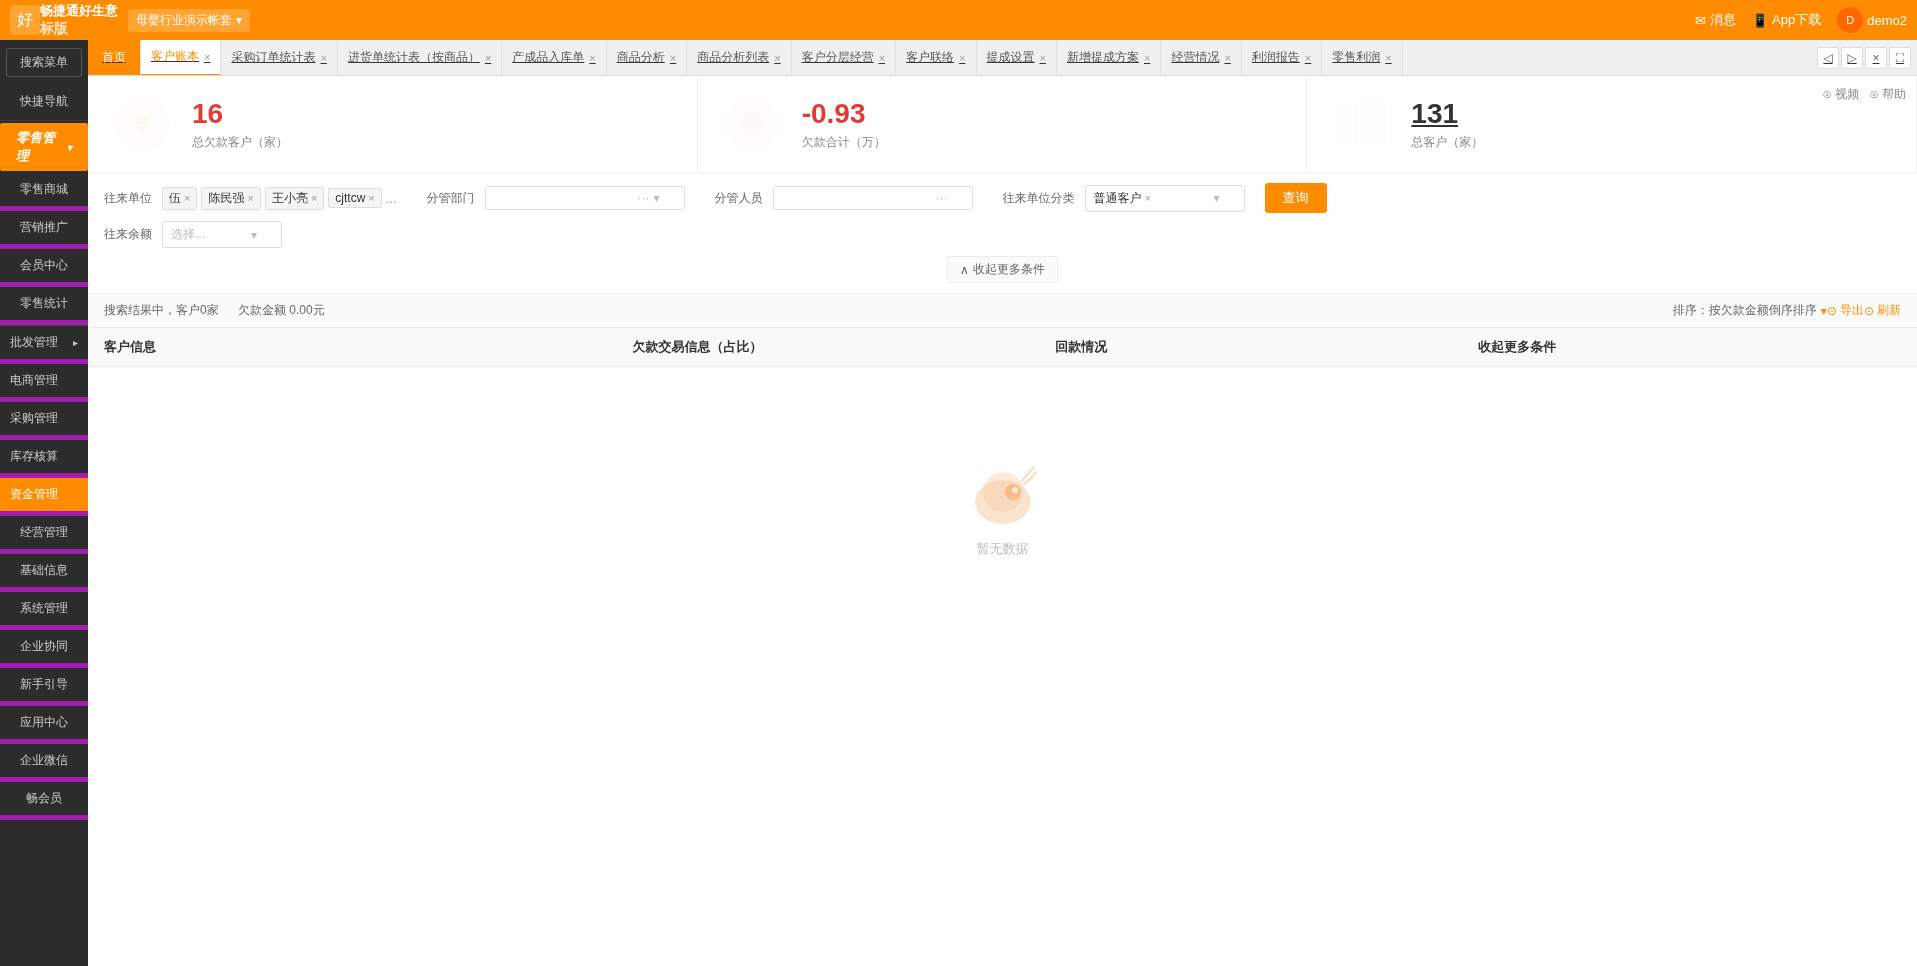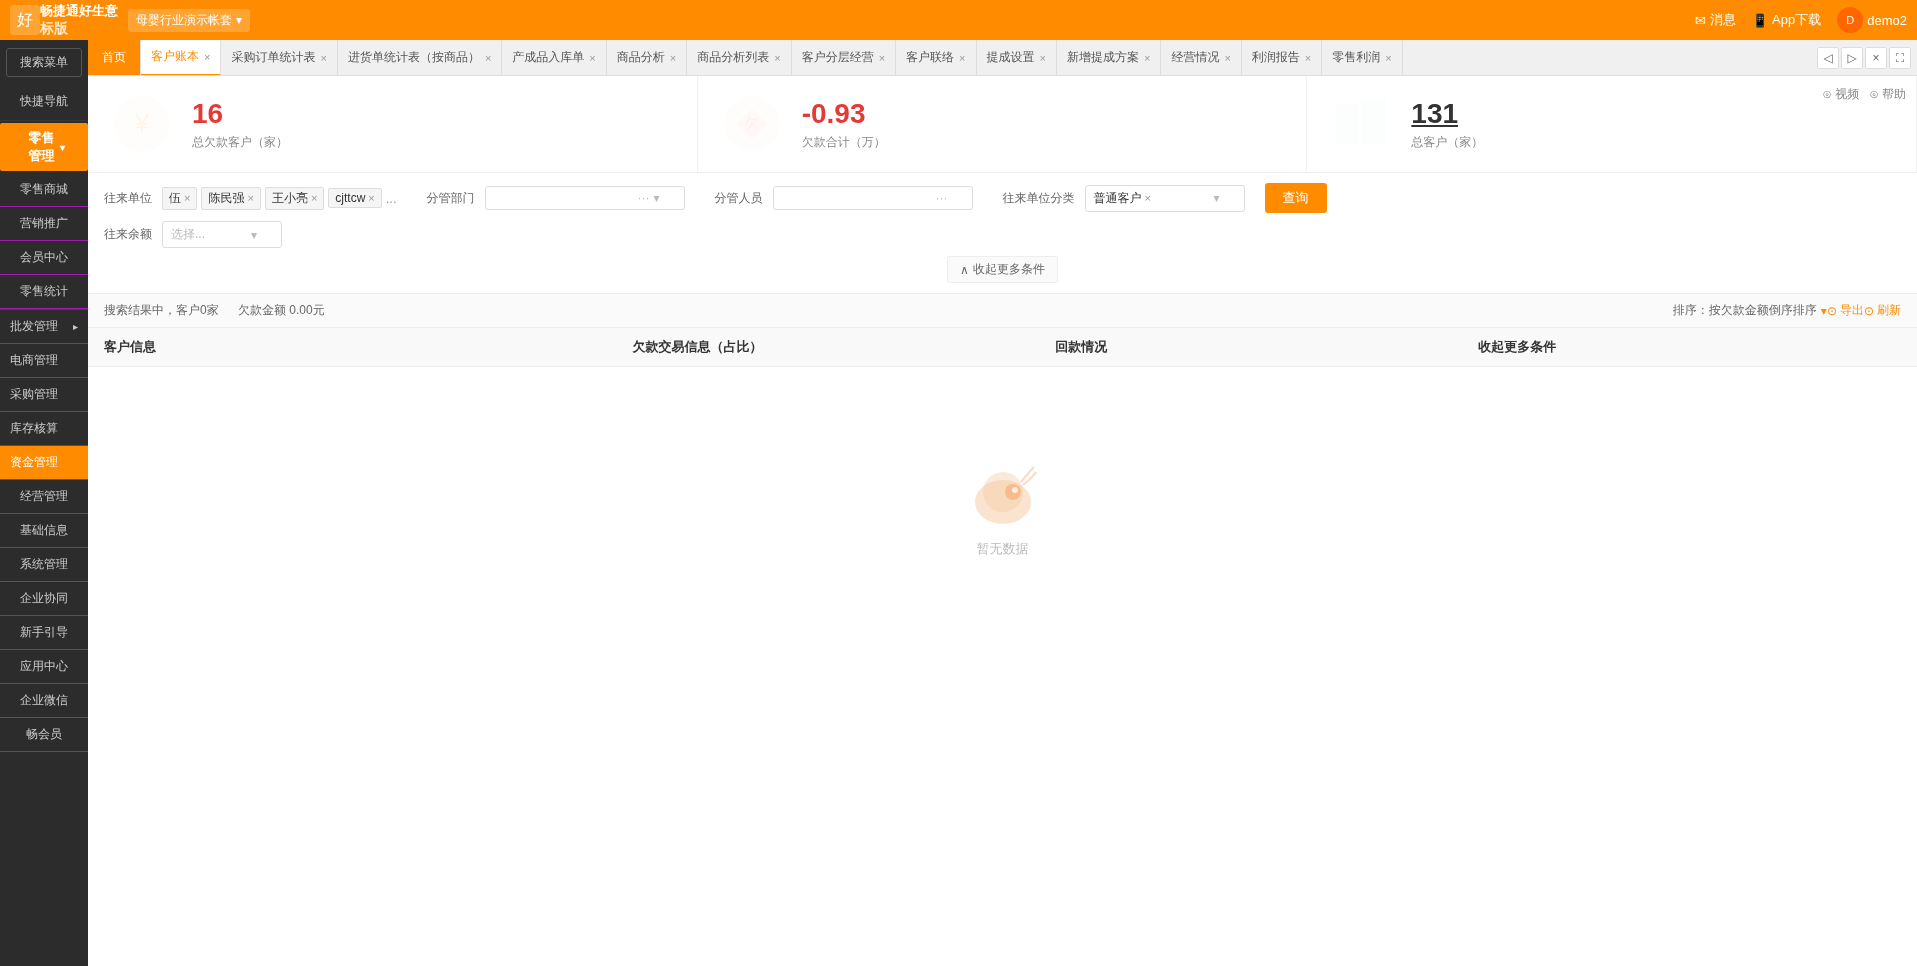--- a/index.html
+++ b/index.html
@@ -4,37 +4,37 @@
   <style>
     * { box-sizing: border-box; margin: 0; padding: 0; }
     body { font-family: 'Microsoft YaHei', Arial, sans-serif; font-size: 13px; background: #f5f5f5; color: #333; overflow: hidden; height: 966px; }
 
     
     .app-wrapper { display: flex; flex-direction: column; height: 100%; }
     .top-bar { height: 40px; background: #ff8c00; display: flex; align-items: center; padding: 0 10px; flex-shrink: 0; }
     .main-area { display: flex; flex: 1; overflow: hidden; }
     .sidebar { width: 88px; background: #2c2c2c; color: #ccc; flex-shrink: 0; overflow-y: auto; }
     .content-area { flex: 1; display: flex; flex-direction: column; overflow: hidden; }
-    .tab-bar { height: 36px; background: #f0f0f0; display: flex; align-items: center; border-bottom: 1px solid #ddd; flex-shrink: 0; overflow: hidden; }
+    .tab-bar { height: 36px; background: #f0f0f0; display: flex; align-items: center; border-bottom: 1px solid #ddd; flex-shrink: 0; overflow: hidden; text-decoration: underline; }
     .main-content { flex: 1; overflow-y: auto; background: #fff; }
 
     
     .top-bar-logo { color: #fff; font-size: 13px; font-weight: bold; display: flex; align-items: center; gap: 6px; }
     .logo-icon { width: 30px; height: 30px; background: rgba(255,255,255,0.2); border-radius: 4px; display: flex; align-items: center; justify-content: center; color: #fff; font-size: 16px; }
     .top-bar-selector { margin-left: 10px; background: rgba(255,255,255,0.2); border: none; color: #fff; padding: 3px 8px; border-radius: 3px; font-size: 12px; display: flex; align-items: center; gap: 4px; cursor: pointer; }
     .top-bar-right { margin-left: auto; display: flex; align-items: center; gap: 16px; color: #fff; font-size: 13px; }
     .top-bar-right-item { display: flex; align-items: center; gap: 4px; cursor: pointer; }
     .avatar { width: 26px; height: 26px; border-radius: 50%; background: #ff6600; display: flex; align-items: center; justify-content: center; color: #fff; font-size: 11px; }
 
     
     .sidebar-search { padding: 8px 6px; }
     .sidebar-search-btn { width: 100%; background: transparent; border: 1px solid #555; color: #ccc; padding: 5px; border-radius: 3px; font-size: 12px; cursor: pointer; text-align: center; }
     .sidebar-nav-btn { padding: 8px 6px; text-align: center; color: #ccc; font-size: 12px; cursor: pointer; }
-    .sidebar-section-label { color: #ff8c00; font-size: 13px; font-weight: bold; background: #ff8c00; color: #fff; padding: 6px 23px; border-radius: 2px; text-align: center; cursor: pointer; display: flex; align-items: center; justify-content: space-between; }
-    .sidebar-item { padding: 8px 10px; color: #ccc; font-size: 12px; cursor: pointer; text-align: center; border-bottom: 1px solid #a21caf; }
+    .sidebar-section-label { color: #ff8c00; font-size: 13px; font-weight: bold; background: #ff8c00; color: #fff; padding: 6px 16px; border-radius: 2px; text-align: left; cursor: pointer; display: flex; align-items: center; justify-content: space-between; font-style: italic; }
+    .sidebar-item { padding: 8px 10px; color: #ccc; font-size: 12px; cursor: pointer; text-align: center; border-bottom: 5px solid #a21caf; }
     .sidebar-divider { height: 1px; background: #3a3a3a; margin: 2px 0; }
 
     
     .tab { display: flex; align-items: center; padding: 0 10px; height: 36px; font-size: 12px; cursor: pointer; border-right: 1px solid #ddd; white-space: nowrap; color: #555; background: #f0f0f0; }
     .tab.active { background: #fff; color: #ff8c00; border-bottom: 2px solid #ff8c00; }
     .tab .tab-close { margin-left: 5px; color: #999; font-size: 11px; }
     .tab-home { background: #ff8c00; color: #fff; padding: 0 14px; }
     .tab-actions { margin-left: auto; display: flex; align-items: center; gap: 2px; padding-right: 6px; }
     .tab-action-btn { width: 22px; height: 22px; display: flex; align-items: center; justify-content: center; cursor: pointer; color: #666; border: 1px solid #ddd; background: #fff; border-radius: 2px; font-size: 12px; }
 

